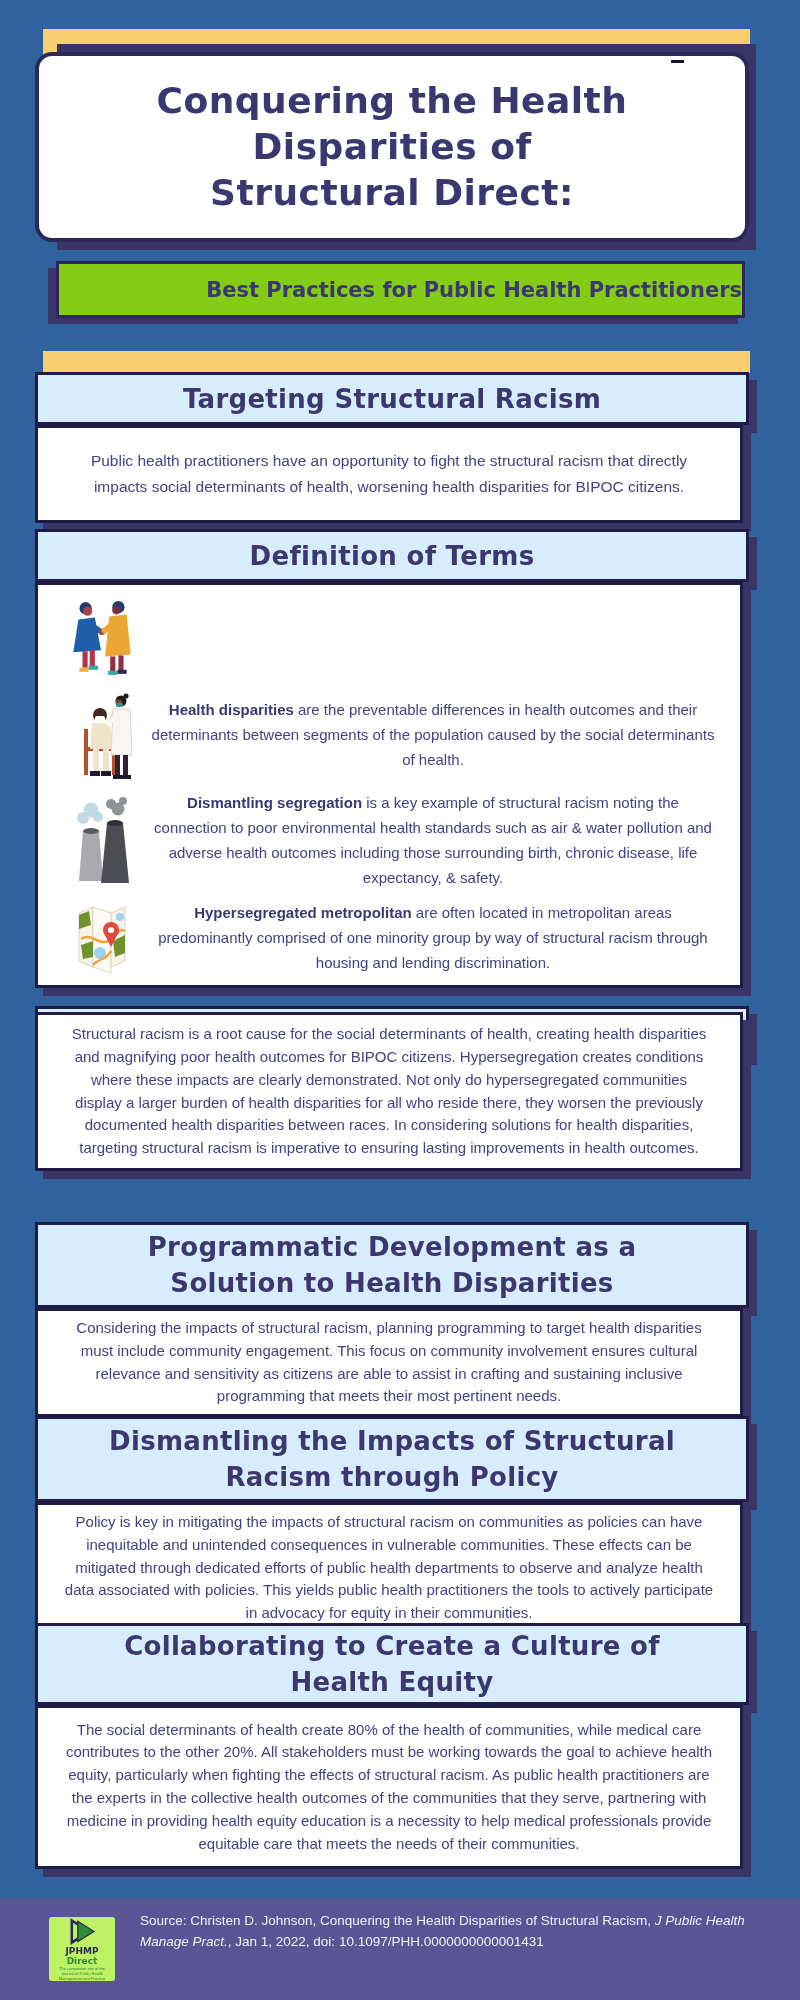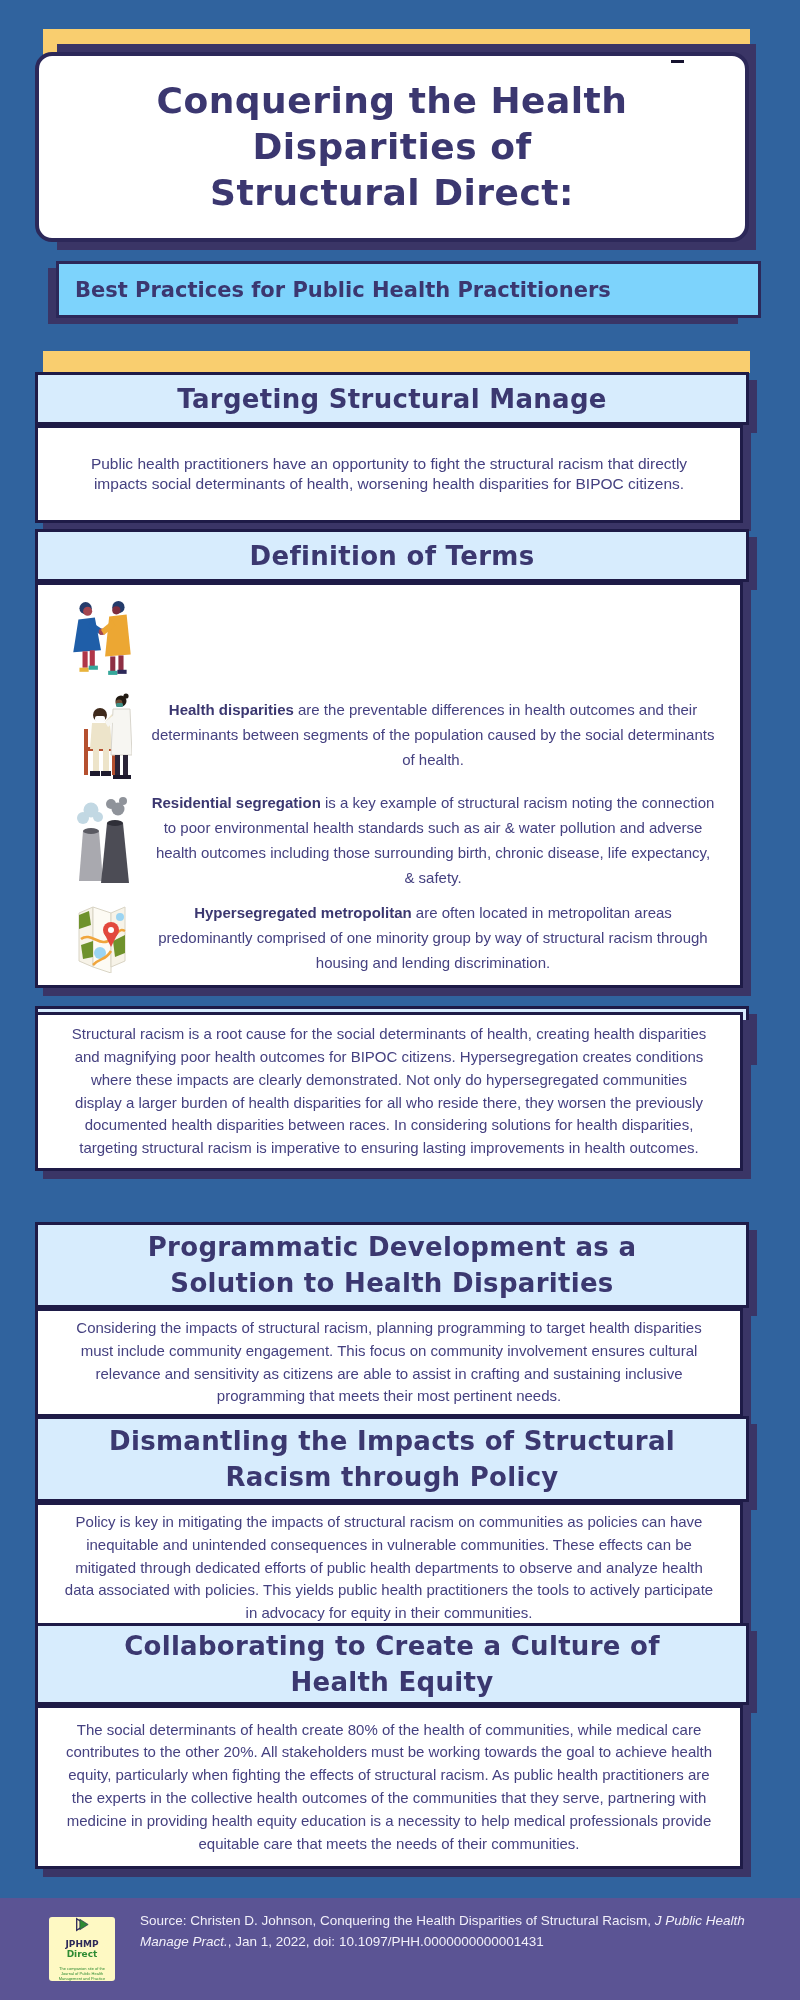--- a/index.html
+++ b/index.html
@@ -20,22 +20,22 @@
     text-align:center;
   }
   .title-line{
     display:block;font-family:"DejaVu Sans", sans-serif;
     font-weight:800;font-size:36px;line-height:46px;color:#3B3770;
     letter-spacing:.5px;
   }
   .dash-mark{background:#15122E;}
   .subtitle-back{background:#3A3566;}
   .subtitle-card{
-    background:#7dd3fc;border:3px solid #2C2859;
-    display:flex;justify-content:flex-start;align-items:center;text-align:center;padding-left:16px;
+    background:#84cc16;border:3px solid #2C2859;
+    display:flex;justify-content:flex-end;align-items:center;text-align:center;
   }
   .subtitle-card span{
     font-family:"DejaVu Sans", sans-serif;font-weight:700;
     font-size:21px;color:#3B3770;
   }
   
   .hdr{
     left:35px;width:708px;background:#D7ECFD;border:3px solid #1E1B47;
     box-shadow:8px 8px 0 0 #3A3566;
     display:flex;flex-direction:column;justify-content:center;align-items:center;
@@ -47,38 +47,37 @@
   }
   .pbox{
     left:35px;width:708px;background:#FFFFFF;border:3px solid #1E1B47;
     box-shadow:8px 8px 0 0 #3A3566;
     display:flex;flex-direction:column;justify-content:center;
     text-align:center;box-sizing:border-box;
   }
   .pbox p{
     margin:0;color:#454180;font-size:15px;
   }
-  .lh26 p{line-height:20px;font-size:15.5px;}
+  .lh26 p{line-height:26px;font-size:15.5px;}
   .lh23 p{line-height:22.8px;}
   .term{font-weight:700;color:#3B3770;}
   .def-row{display:flex;align-items:center;}
   .def-icon{
     flex:0 0 96px;display:flex;justify-content:center;align-items:center;
   }
   .def-text{
     flex:1;text-align:center;color:#454180;
     font-size:15px;line-height:25px;padding-right:14px;
   }
   
   .footer{background:#5B5494;}
   .logo-card{
-    background:#fef9c3;border-radius:3px;
+    background:#bef264;border-radius:3px;
     display:flex;flex-direction:column;align-items:center;justify-content:center;
     text-align:center;
-    gap:7px;
   }
   .logo-wordmark{font-family:"DejaVu Sans", sans-serif;font-weight:700;font-size:9px;line-height:10px;}
   .logo-jphmp{color:#2C2859;}
   .logo-direct{color:#2E8B33;}
   .logo-tagline{font-size:4px;line-height:5px;color:#2E8B33;width:56px;}
   .source-text{
     color:#F2F0FA;font-size:13.5px;line-height:21px;text-align:left;
   }
   .journal-italic{font-style:italic;}
 </style>
@@ -96,21 +95,21 @@
   </div>
   <div class="abs dash-mark" style="left:671px;top:60px;width:13px;height:3px;"></div>
 
   <div class="abs subtitle-back" style="left:48px;top:268px;width:690px;height:56px;"></div>
   <div class="abs subtitle-card" style="left:56px;top:261px;width:683px;height:51px;">
     <span>Best Practices for Public Health Practitioners</span>
   </div>
 
   <div class="abs band" style="left:43px;top:351px;width:707px;height:22px;"></div>
   <div class="abs hdr" style="top:372px;height:47px;">
-    <span>Targeting Structural Manage</span>
+    <span>Targeting Structural Racism</span>
   </div>
   <div class="abs pbox lh26" style="top:425px;min-height:98px;padding:8px 34px;">
     <p>Public health practitioners have an opportunity to fight the structural racism that directly impacts social determinants of health, worsening health disparities for BIPOC citizens.</p>
   </div>
 
   <div class="abs hdr" style="top:529px;height:47px;">
     <span>Definition of Terms</span>
   </div>
   <div class="abs pbox" style="top:582px;min-height:406px;padding:14px 10px 10px 16px;justify-content:space-between;">
 
@@ -175,21 +174,21 @@
           <circle cx="25" cy="22" r="5" fill="#C2D8E3"></circle>
           <circle cx="38" cy="9" r="5" fill="#8F939A"></circle>
           <circle cx="45" cy="14" r="6.5" fill="#8F939A"></circle>
           <circle cx="50" cy="6" r="4" fill="#8F939A"></circle>
           <path d="M10,36 L26,36 L30,86 L6,86 Z" fill="#A9A9AF"></path>
           <ellipse cx="18" cy="36" rx="8" ry="3" fill="#5A5A62"></ellipse>
           <path d="M34,28 L50,28 L56,88 L28,88 Z" fill="#4C4C55"></path>
           <ellipse cx="42" cy="28" rx="8" ry="3" fill="#2F2F38"></ellipse>
         </svg>
       </div>
-      <div class="def-text"><span class="term">Residential segregation</span><span> is a key example of structural racism noting the connection to poor environmental health standards such as air &amp; water pollution and adverse health outcomes including those surrounding birth, chronic disease, life expectancy, &amp; safety.</span></div>
+      <div class="def-text"><span class="term">Dismantling segregation</span><span> is a key example of structural racism noting the connection to poor environmental health standards such as air &amp; water pollution and adverse health outcomes including those surrounding birth, chronic disease, life expectancy, &amp; safety.</span></div>
     </div>
 
     <div class="def-row">
       <div class="def-icon">
         <svg width="54" height="72" viewBox="0 0 54 72">
           <path d="M4,12 L18,6 L18,66 L4,60 Z" fill="#F7F3E8" stroke="#D9D4C4" stroke-width="1"></path>
           <path d="M18,6 L36,12 L36,72 L18,66 Z" fill="#FDFBF4" stroke="#D9D4C4" stroke-width="1"></path>
           <path d="M36,12 L50,6 L50,60 L36,66 Z" fill="#F7F3E8" stroke="#D9D4C4" stroke-width="1"></path>
           <path d="M4,14 L14,10 L16,24 L4,28 Z" fill="#6F922C"></path>
           <path d="M6,44 L18,40 L18,56 L8,58 Z" fill="#6F922C"></path>

